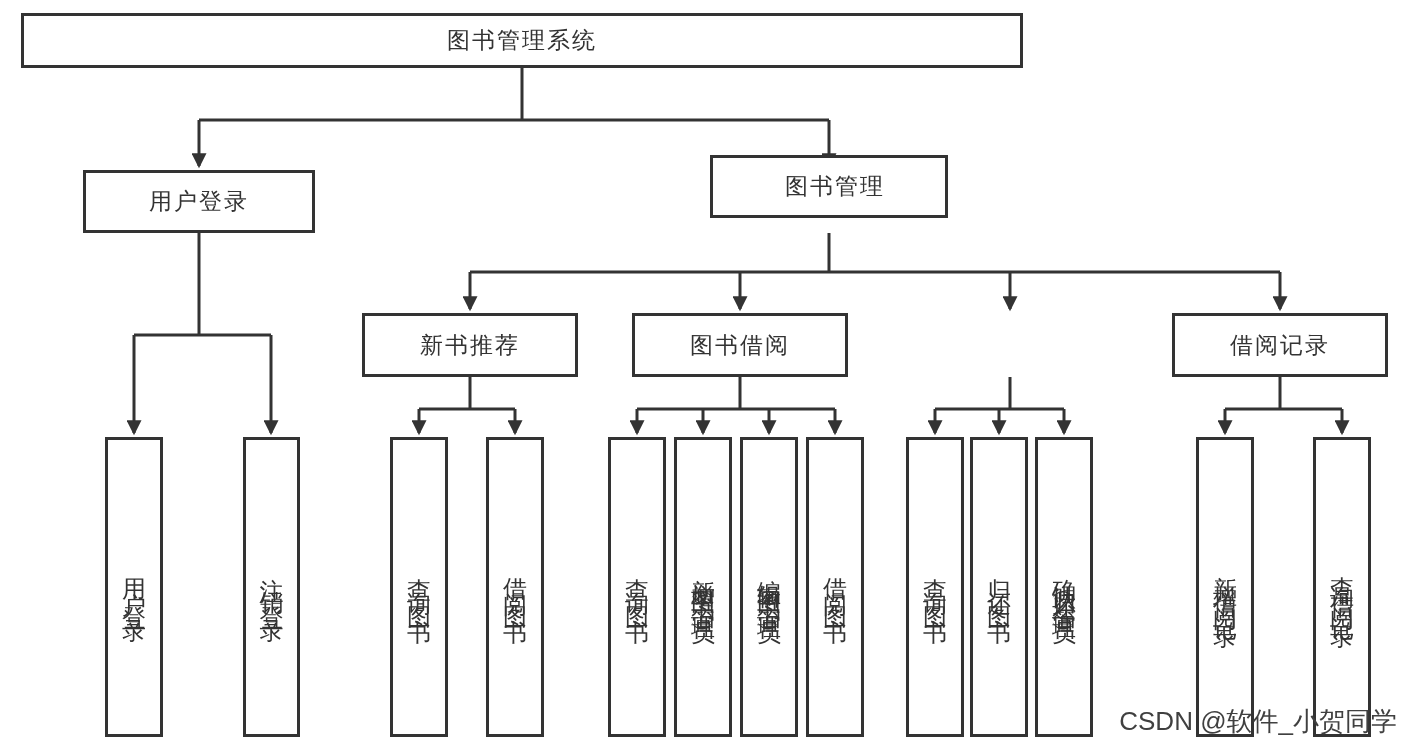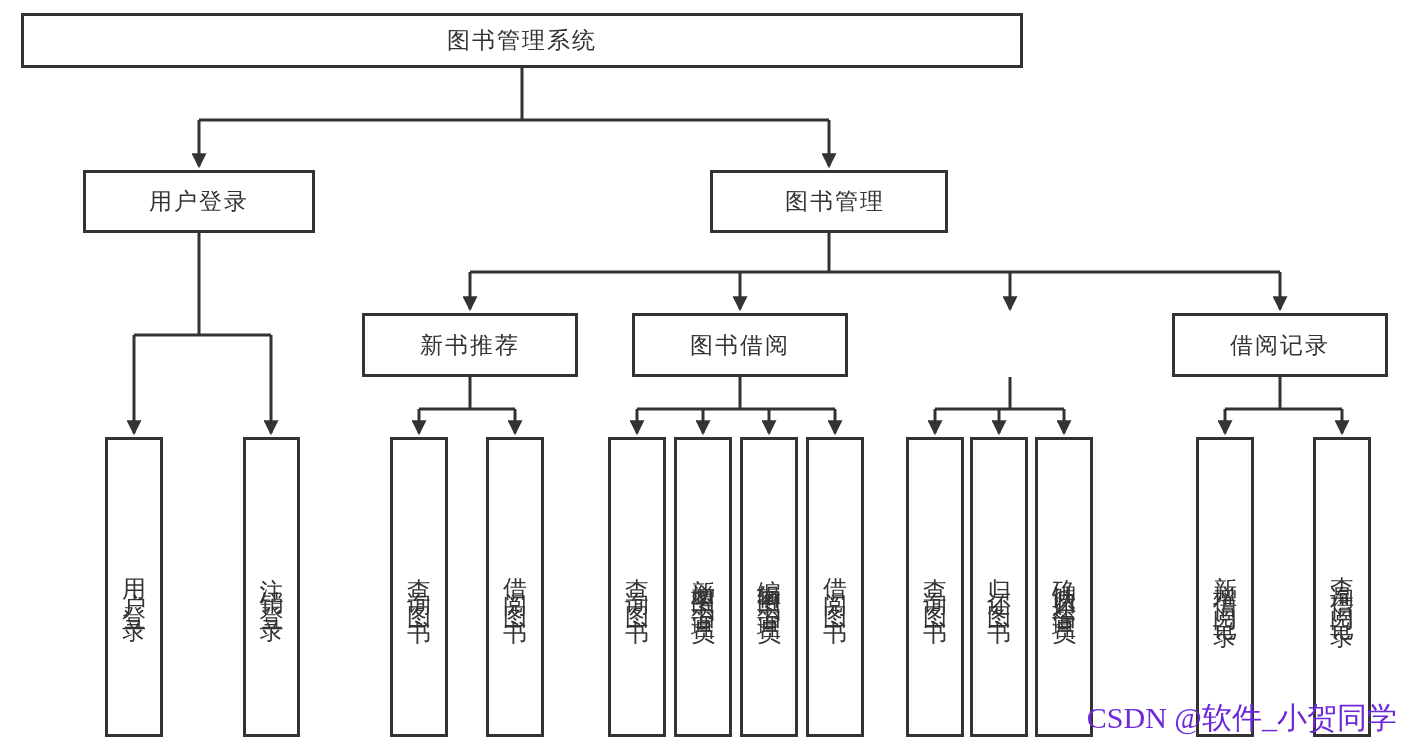--- a/index.html
+++ b/index.html
@@ -1,21 +1,21 @@
 <!DOCTYPE html>
 <html><head>
 <meta charset="utf-8">
 <style>
   html, body { margin: 0; padding: 0; background: #ffffff; }
   #canvas {
     position: relative;
     width: 1405px;
     height: 747px;
     background: #ffffff;
-    font-family: Liberation Serif, serif;
+    font-family: Liberation Sans, sans-serif;
     overflow: hidden;
   }
   #connectors {
     position: absolute;
     left: 0; top: 0;
     width: 1405px; height: 747px;
   }
   .node {
     position: absolute;
     box-sizing: border-box;
@@ -23,21 +23,21 @@
     border: 3px solid #333333;
     color: #333333;
     display: flex;
     align-items: center;
     justify-content: center;
     text-align: center;
   }
   .h-node { font-size: 23px; letter-spacing: 2px; }
   .root  { left: 21px;  top: 13px;  width: 1002px; height: 55px; }
   .lv2-a { left: 83px;  top: 170px; width: 232px;  height: 63px; }
-  .lv2-b { left: 710px; top: 170px; width: 238px;  height: 63px; padding-left: 12px; }
+  .lv2-b { left: 710px; top: 155px; width: 238px;  height: 63px; padding-left: 12px; }
   .lv3   { top: 313px; height: 64px; width: 216px; }
   .lv3-a { left: 362px; }
   .lv3-b { left: 632px; }
   .lv3-c { left: 902px; }
   .lv3-d { left: 1172px; }
   .leaf {
     top: 437px;
     height: 300px;
     width: 58px;
     font-size: 24px;
@@ -59,22 +59,22 @@
   .x8  { left: 806px; }
   .x9  { left: 906px; }
   .x10 { left: 970px; }
   .x11 { left: 1035px; }
   .x12 { left: 1196px; }
   .x13 { left: 1313px; }
   #watermark {
     position: absolute;
     right: 8px;
     bottom: 8px;
-    font-size: 30px;
-    color: #6d28d9;
+    font-size: 26px;
+    color: #404040;
     white-space: nowrap;
     pointer-events: none;
   }
 </style>
 </head>
 <body>
 
 <div id="canvas">
 
   <svg id="connectors" viewBox="0 0 1405 747" xmlns="http://www.w3.org/2000/svg">

